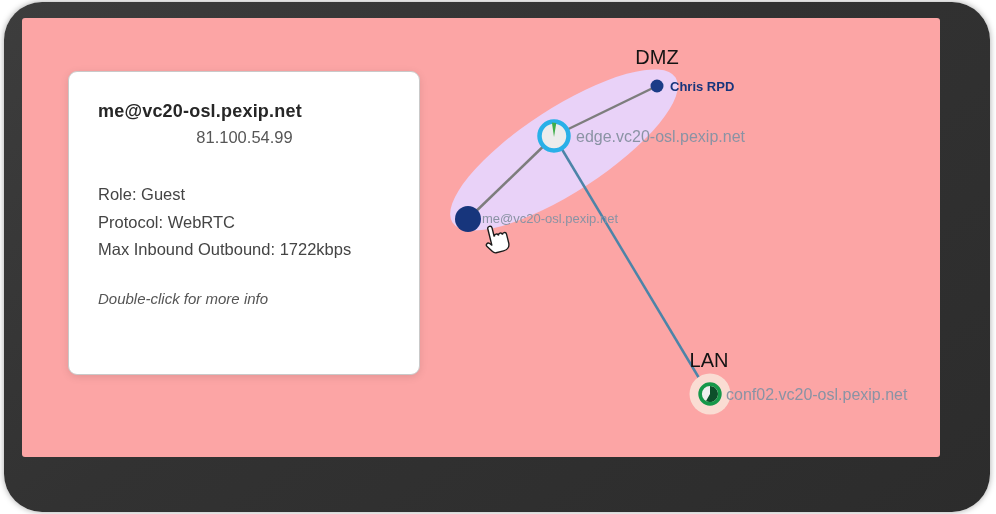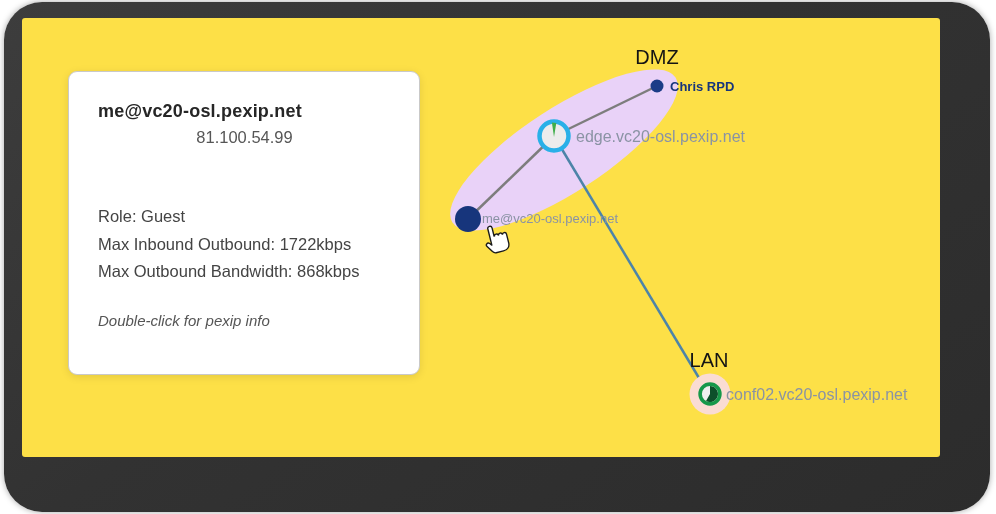--- a/index.html
+++ b/index.html
@@ -8,32 +8,32 @@
     font-family:"Liberation Sans", sans-serif;overflow:hidden;
   }
   .window-frame{
     position:absolute;left:4px;top:2px;width:986px;height:510px;
     border-radius:38px;
     background:linear-gradient(145deg,#3d3d3d 0%,#323232 45%,#2c2c2c 100%);
     box-shadow:0 0 6px rgba(0,0,0,.35);
   }
   .screen{
     position:absolute;left:22px;top:18px;width:918px;height:439px;
-    background:#fde047;border-radius:3px;
+    background:#fca5a5;border-radius:3px;
   }
   
   .tooltip-card{
     position:absolute;left:46px;top:53px;width:352px;height:304px;
     background:#ffffff;border:1px solid #c9c9c9;border-radius:9px;
     box-shadow:0 2px 8px rgba(0,0,0,.10);
     box-sizing:border-box;padding:27px 28px 0 29px;
   }
   .tooltip-title{font-size:18px;font-weight:bold;color:#262626;line-height:24px;letter-spacing:.2px;}
   .tooltip-ip{font-size:16.5px;color:#565656;line-height:24px;margin-top:2px;text-align:center;}
-  .tooltip-details{margin-top:54px;}
+  .tooltip-details{margin-top:32px;}
   .tooltip-details .detail-line{font-size:16.5px;color:#444444;line-height:27.5px;display:block;}
   .tooltip-hint{margin-top:26px;font-size:15px;font-style:italic;color:#555555;}
   
   svg.graph{position:absolute;left:0;top:0;width:918px;height:439px;}
   svg.graph text{font-family:"Liberation Sans", sans-serif;}
   .zone-label{font-size:20px;fill:#141414;}
   .node-label{font-size:16px;fill:#8a93a4;}
   .node-label.small{font-size:13px;}
   .endpoint-label{font-size:13px;font-weight:bold;fill:#17357c;}
 </style>
@@ -82,19 +82,19 @@
     <g transform="translate(455,206) rotate(-14) scale(1.55)">
       <path d="M7.5 21 C6.6 21 6 20.6 5.4 19.7 L2.8 15.6 C2.4 15 2.5 14.3 3.1 13.9 C3.6 13.5 4.4 13.6 4.9 14.2 L6 15.5 L6 4.8 C6 4 6.6 3.4 7.4 3.4 C8.2 3.4 8.8 4 8.8 4.8 L8.8 10.2 L9.1 10.2 C9.2 9.7 9.7 9.3 10.3 9.3 C10.9 9.3 11.4 9.7 11.5 10.2 L11.8 10.2 C11.9 9.7 12.4 9.3 13 9.3 C13.6 9.3 14.1 9.7 14.2 10.3 L14.5 10.3 C14.6 9.9 15.1 9.6 15.6 9.6 C16.3 9.6 16.9 10.2 16.9 10.9 L16.9 16.6 C16.9 19.3 15.1 21 12.4 21 Z" fill="#ffffff" stroke="#1a1a1a" stroke-width="0.9" stroke-linejoin="round"></path>
     </g>
   </svg>
 
   <div class="tooltip-card">
     <div class="tooltip-title">me@vc20-osl.pexip.net</div>
     <div class="tooltip-ip">81.100.54.99</div>
     <div class="tooltip-details">
       <span class="detail-line">Role: Guest</span>
+      <span class="detail-line">Protocol: WebRTC</span>
       <span class="detail-line">Max Inbound Outbound: 1722kbps</span>
-      <span class="detail-line">Max Outbound Bandwidth: 868kbps</span>
     </div>
-    <div class="tooltip-hint">Double-click for pexip info</div>
+    <div class="tooltip-hint">Double-click for more info</div>
   </div>
 
 </div>
 
 </body></html>

